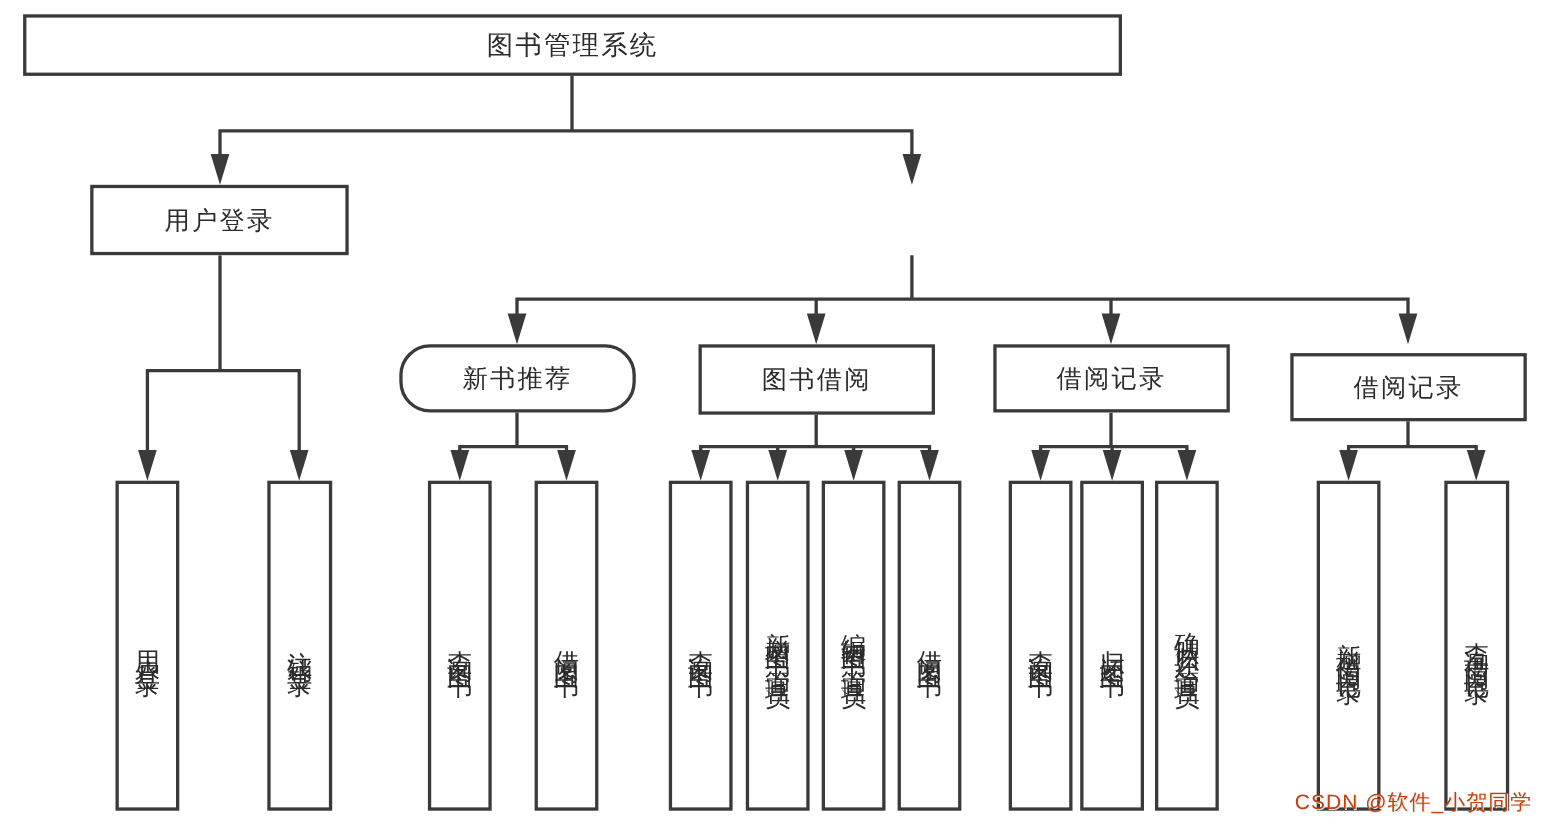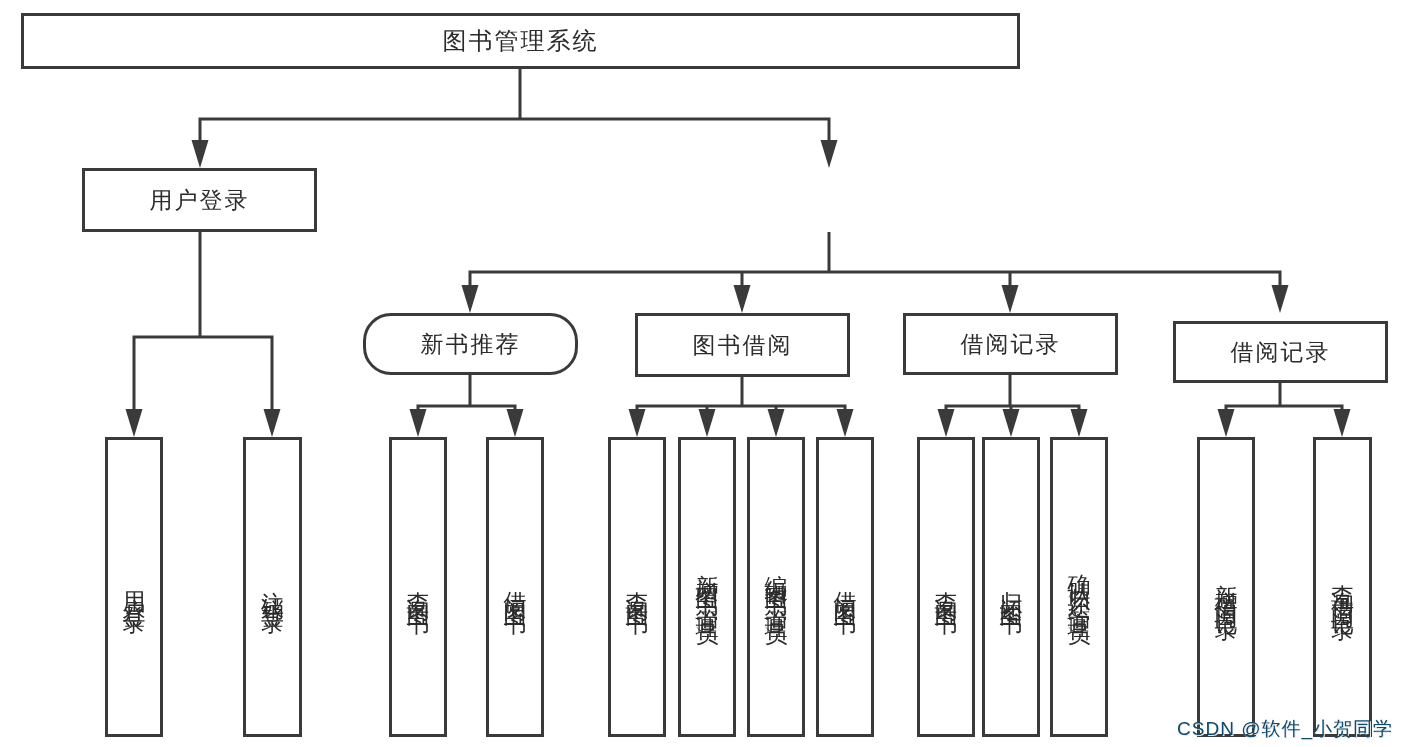--- a/index.html
+++ b/index.html
@@ -44,21 +44,21 @@
     text-orientation: mixed;
     font-size: 23px;
     letter-spacing: 7px;
     line-height: 1;
   }
   .watermark {
     position: absolute;
     right: 12px;
     bottom: 5px;
     font-size: 19px;
-    color: #0c4a6e;
+    color: #c2410c;
     letter-spacing: 1px;
     white-space: nowrap;
     text-shadow: 1px 1px 0 #e8e8e8;
   }
 </style>
 </head>
 <body>
 
 <div id="stage">
 

